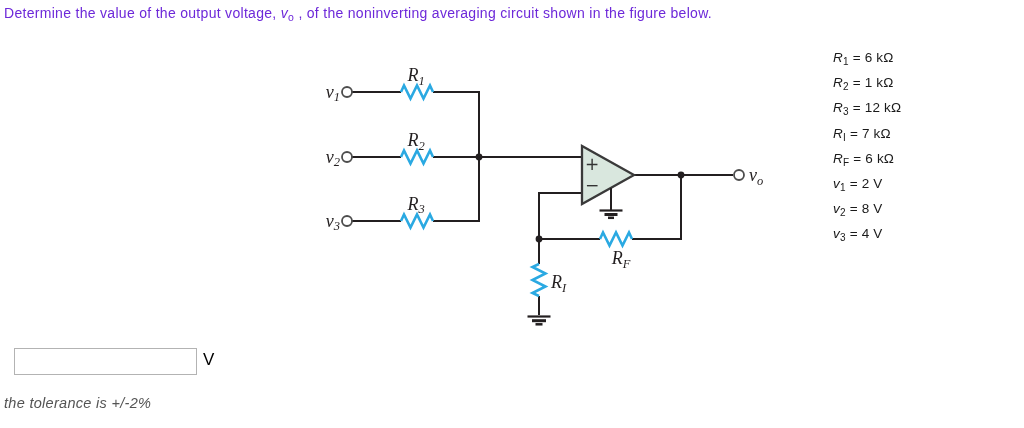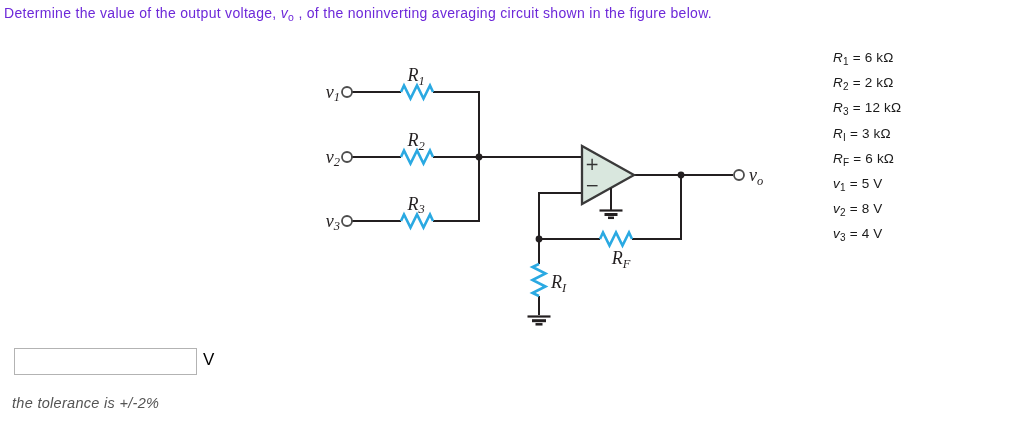--- a/index.html
+++ b/index.html
@@ -42,21 +42,21 @@
   
   .answer-input{
     left:14px;top:348px;width:183px;height:27px;
     box-sizing:border-box;border:1px solid #b3b3b3;background:#ffffff;
     font-size:14px;padding:2px 6px;outline:none;
   }
   .answer-unit{
     left:203px;top:350px;font-size:17px;font-weight:500;color:#000;
   }
   .tolerance{
-    left:12px;top:395px;font-size:14.5px;letter-spacing:0.3px;
+    left:4px;top:395px;font-size:14.5px;letter-spacing:0.3px;
     font-style:italic;color:#545454;
   }
 </style>
 </head>
 <body>
 
 <div class="abs title"><span>Determine the value of the output voltage, </span><i>v</i><sub>o</sub><span> , of the noninverting averaging circuit shown in the figure below.</span></div>
 
 <svg class="abs circuit" viewBox="0 0 1024 428">
 
@@ -115,24 +115,24 @@
   <text x="340" y="97.5" text-anchor="end"><tspan class="clabel">v</tspan><tspan class="csub" dy="3.5">1</tspan></text>
   <text x="340" y="162.5" text-anchor="end"><tspan class="clabel">v</tspan><tspan class="csub" dy="3.5">2</tspan></text>
   <text x="340" y="226.5" text-anchor="end"><tspan class="clabel">v</tspan><tspan class="csub" dy="3.5">3</tspan></text>
   <text x="621" y="264" text-anchor="middle"><tspan class="clabel">R</tspan><tspan class="csub" dy="3.5">F</tspan></text>
   <text x="551" y="288"><tspan class="clabel">R</tspan><tspan class="csub" dy="3.5">I</tspan></text>
   <text x="749" y="181"><tspan class="clabel">v</tspan><tspan class="csub" dy="3.5">o</tspan></text>
 </svg>
 
 <div class="abs values">
   <div class="val-line"><i>R</i><sub>1</sub><span> = 6 kΩ</span></div>
-  <div class="val-line"><i>R</i><sub>2</sub><span> = 2 kΩ</span></div>
+  <div class="val-line"><i>R</i><sub>2</sub><span> = 1 kΩ</span></div>
   <div class="val-line"><i>R</i><sub>3</sub><span> = 12 kΩ</span></div>
-  <div class="val-line"><i>R</i><sub>I</sub><span> = 3 kΩ</span></div>
+  <div class="val-line"><i>R</i><sub>I</sub><span> = 7 kΩ</span></div>
   <div class="val-line"><i>R</i><sub>F</sub><span> = 6 kΩ</span></div>
-  <div class="val-line"><i>v</i><sub>1</sub><span> = 5 V</span></div>
+  <div class="val-line"><i>v</i><sub>1</sub><span> = 2 V</span></div>
   <div class="val-line"><i>v</i><sub>2</sub><span> = 8 V</span></div>
   <div class="val-line"><i>v</i><sub>3</sub><span> = 4 V</span></div>
 </div>
 
 <input type="text" class="abs answer-input" value="" style="">
 <div class="abs answer-unit">V</div>
 <div class="abs tolerance">the tolerance is +/-2%</div>
 
 </body></html>

